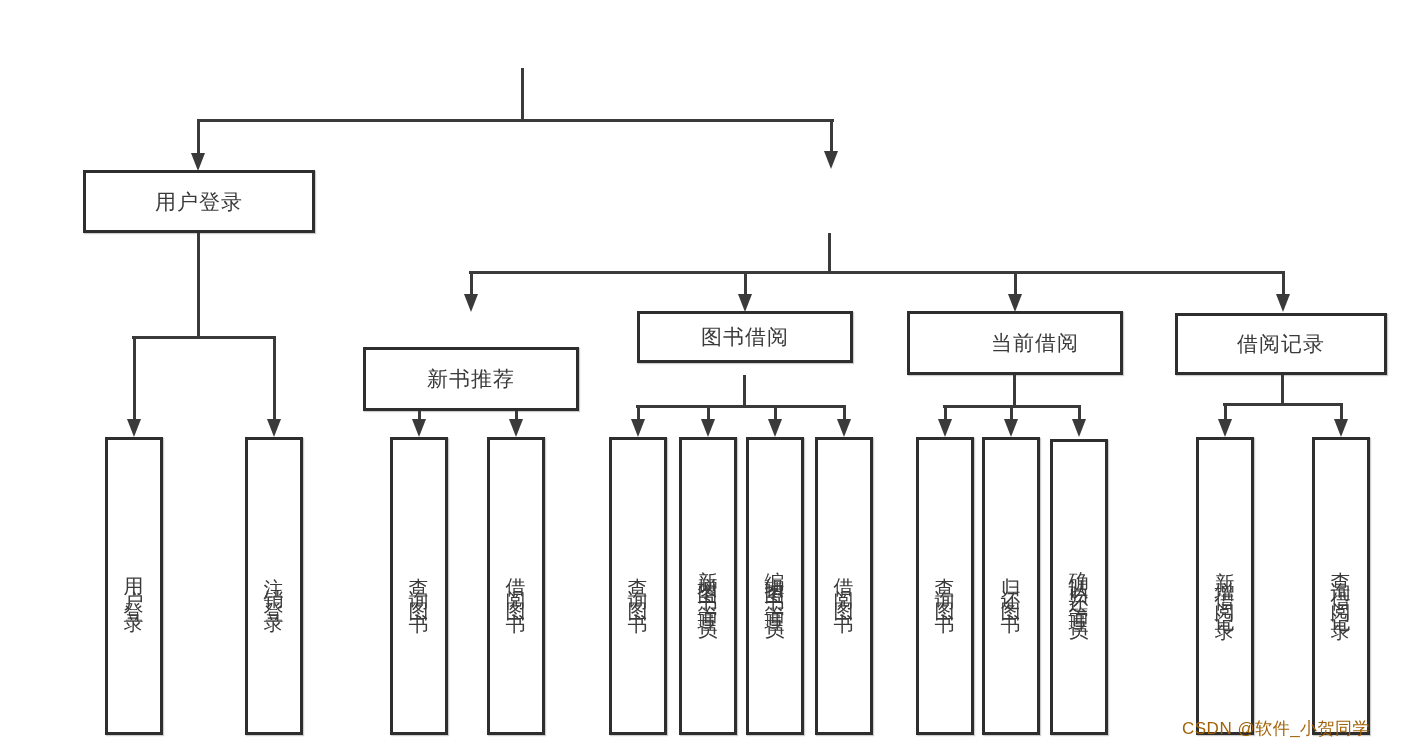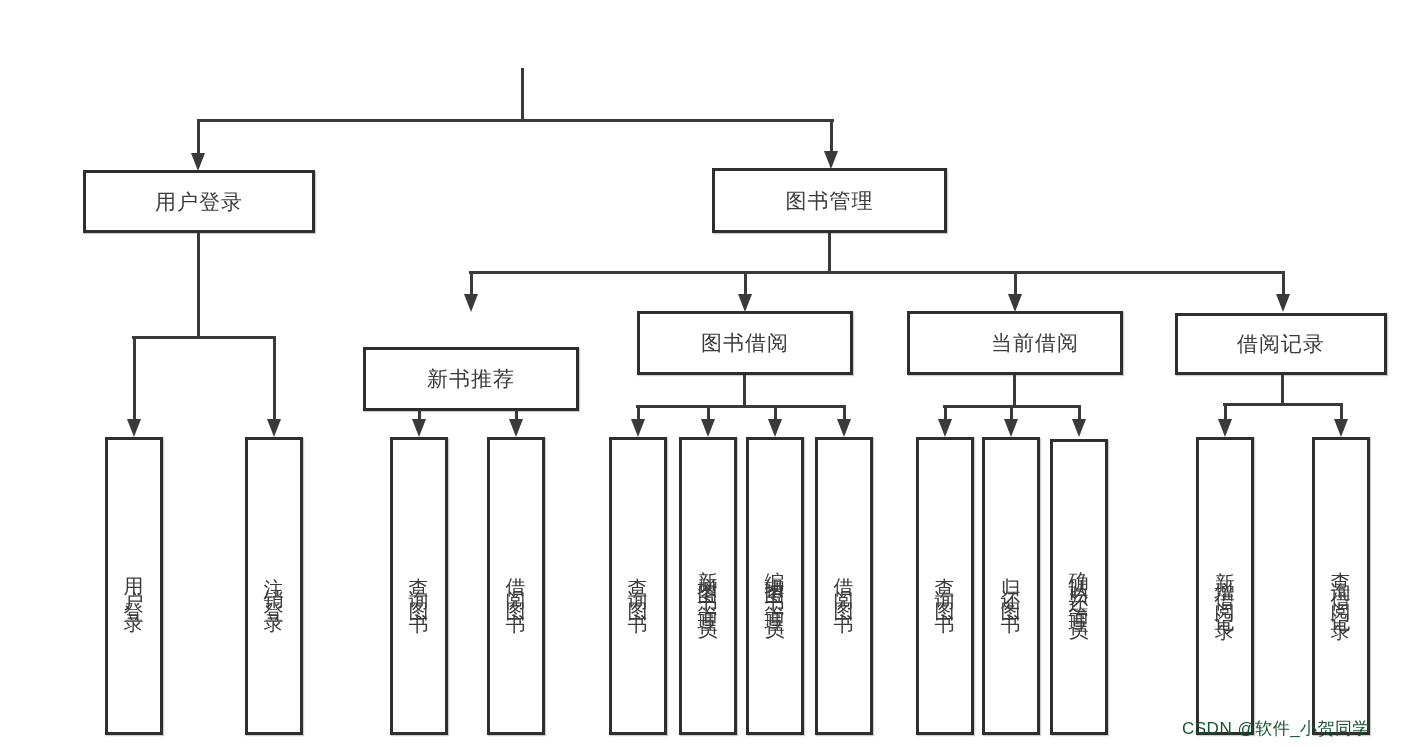--- a/index.html
+++ b/index.html
@@ -42,21 +42,21 @@
   .arrow .head{
     position:absolute;left:0;bottom:0;width:0;height:0;
     border-left:7px solid transparent;
     border-right:7px solid transparent;
     border-top:18px solid #3a3a3a;
   }
   .watermark{
     position:absolute;
     left:1182px;top:717px;
     font-size:17px;
-    color:#14532d;
+    color:#a16207;
     letter-spacing:0.5px;
     z-index:5;
     white-space:nowrap;
   }
 </style>
 </head>
 <body>
 
 <div id="canvas">
 
@@ -68,23 +68,20 @@
     <div class="head"></div>
   </div>
   <div class="arrow" style="left:824px;top:119px;height:50px;">
     <div class="shaft" style="height:34px;"></div>
     <div class="head"></div>
   </div>
 
   <div class="box" style="left:83px;top:170px;width:232px;height:63px;">
     <span>用户登录</span>
   </div>
-  <div class="box" style="left:712px;top:168px;width:235px;height:65px;">
-    <span>图书管理</span>
-  </div>
 
   <div class="vline" style="left:197px;top:233px;height:106px;"></div>
   <div class="hline" style="left:132px;top:336px;width:144px;"></div>
   <div class="arrow" style="left:127px;top:336px;height:101px;">
     <div class="shaft" style="height:85px;"></div>
     <div class="head"></div>
   </div>
   <div class="arrow" style="left:267px;top:336px;height:101px;">
     <div class="shaft" style="height:85px;"></div>
     <div class="head"></div>
@@ -105,21 +102,21 @@
     <div class="head"></div>
   </div>
   <div class="arrow" style="left:1276px;top:271px;height:41px;">
     <div class="shaft" style="height:25px;"></div>
     <div class="head"></div>
   </div>
 
   <div class="box" style="left:363px;top:303px;width:216px;height:64px;margin-top:44px;">
     <span>新书推荐</span>
   </div>
-  <div class="box" style="left:637px;top:311px;width:216px;height:64px;">
+  <div class="box" style="left:637px;top:311px;width:216px;height:52px;">
     <span>图书借阅</span>
   </div>
   <div class="box" style="left:907px;top:311px;width:216px;height:64px;padding-left:40px;">
     <span>当前借阅</span>
   </div>
   <div class="box" style="left:1175px;top:313px;width:212px;height:62px;align-items:center;">
     <span>借阅记录</span>
   </div>
 
   <div class="vline" style="left:470px;top:375px;height:33px;"></div>

